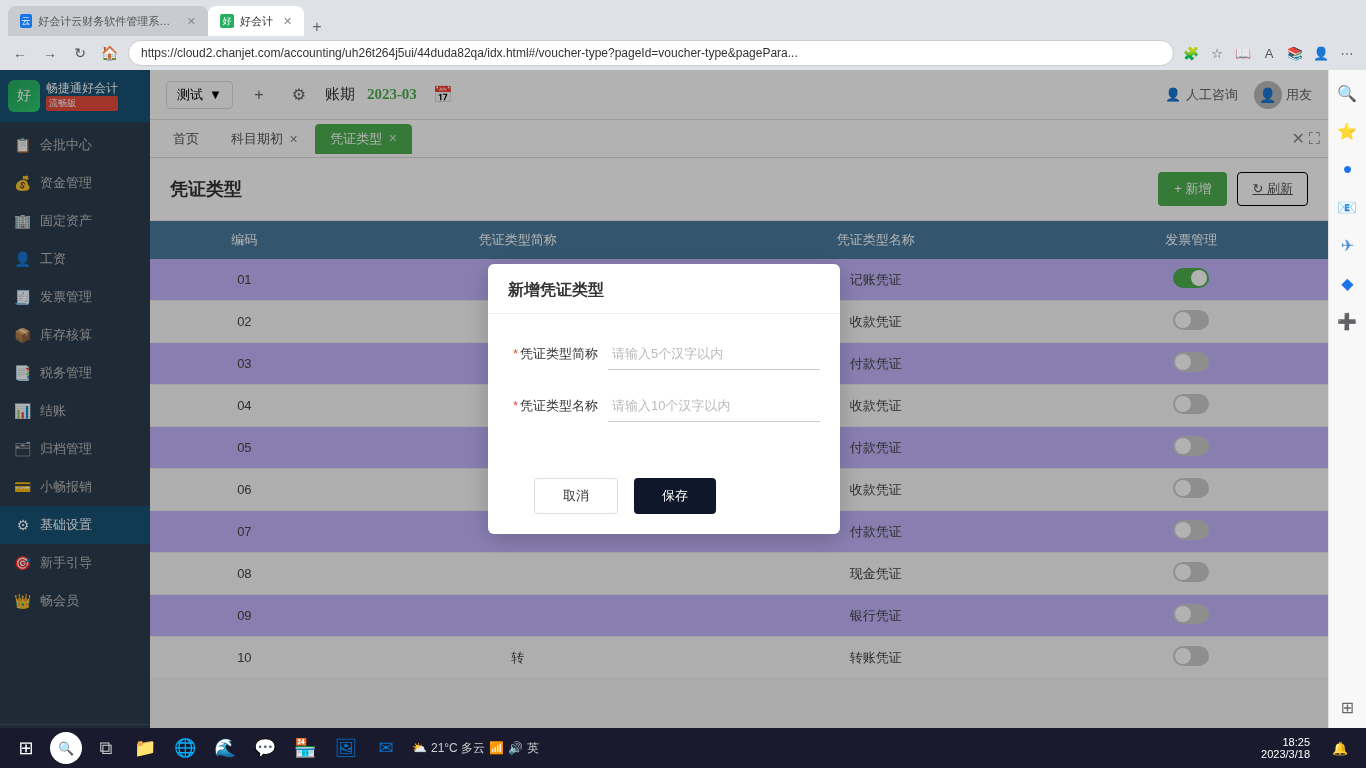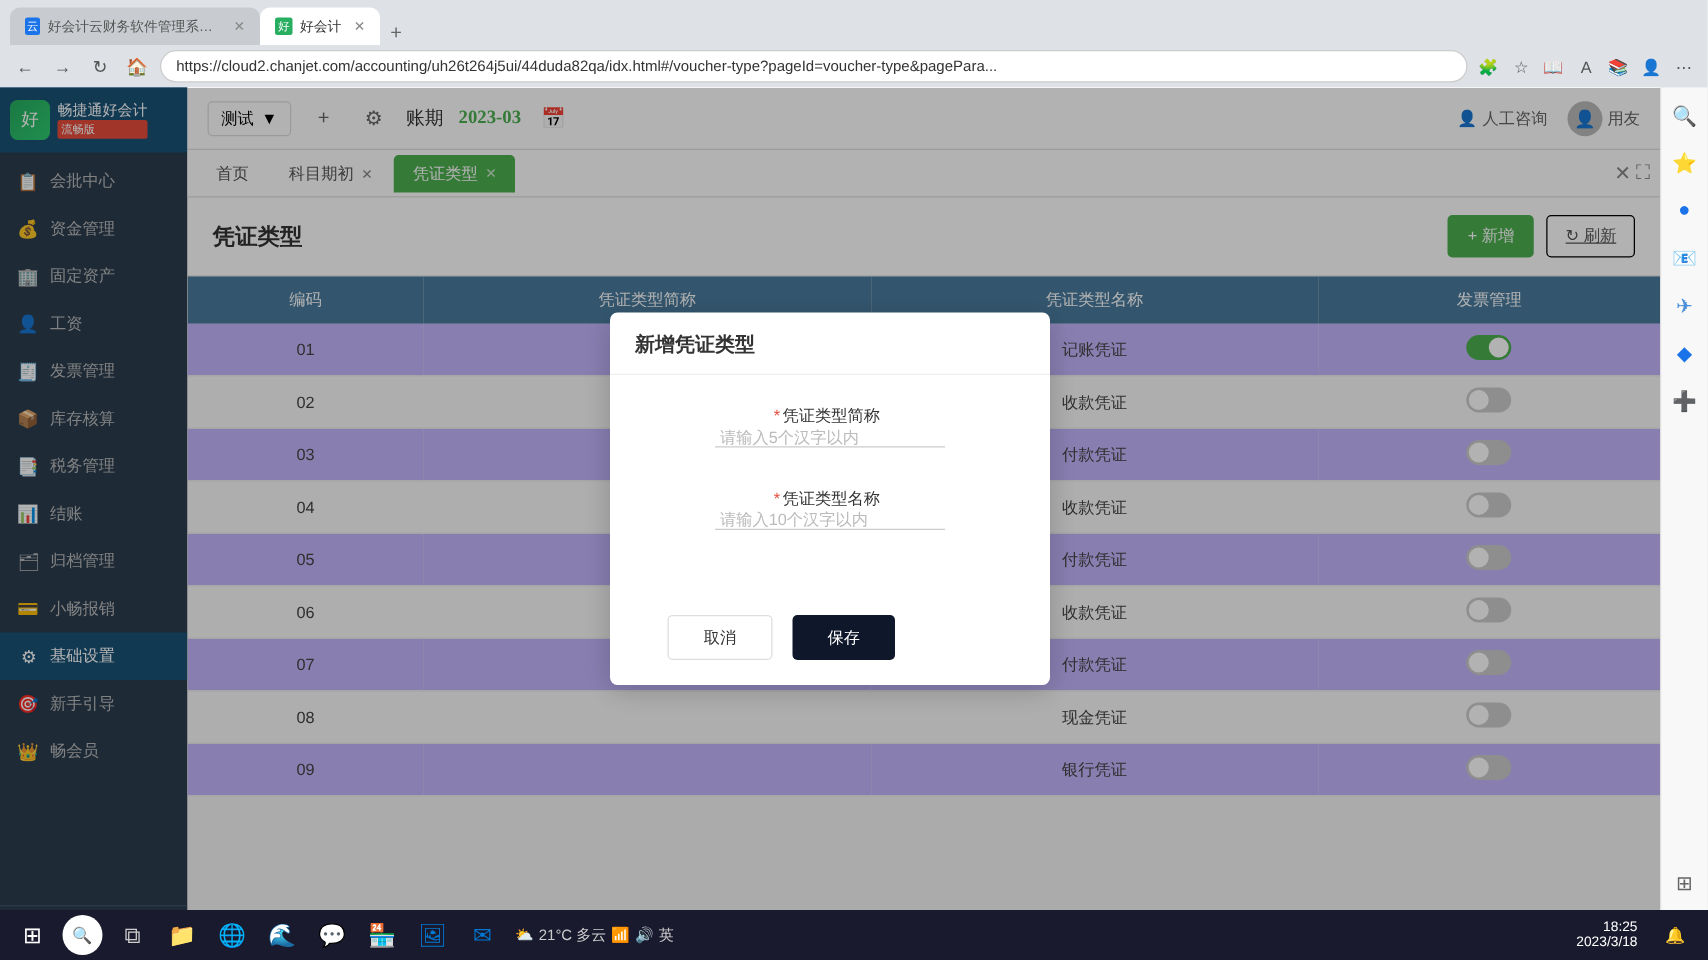--- a/index.html
+++ b/index.html
@@ -82,21 +82,21 @@
 
     
     .right-sidebar { width: 38px; background: #f8f8f8; border-left: 1px solid #e0e0e0; display: flex; flex-direction: column; align-items: center; padding: 8px 0; gap: 8px; }
     .right-sidebar-btn { width: 30px; height: 30px; display: flex; align-items: center; justify-content: center; cursor: pointer; color: #666; font-size: 16px; border-radius: 4px; }
 
     
     .modal-overlay { position: fixed; top: 70px; left: 0; right: 38px; bottom: 40px; background: rgba(0,0,0,0.3); display: flex; align-items: center; justify-content: center; z-index: 1000; }
     .modal { background: white; border-radius: 6px; width: 352px; padding: 0; box-shadow: 0 4px 24px rgba(0,0,0,0.2); }
     .modal-header { padding: 16px 20px 12px; font-size: 16px; font-weight: bold; color: #333; border-bottom: 1px solid #f0f0f0; }
     .modal-body { padding: 24px 20px; }
-    .form-row { display: flex; align-items: center; margin-bottom: 32px; flex-direction: column; }
+    .form-row { display: flex; align-items: center; margin-bottom: 20px; }
     .form-label { width: 90px; text-align: right; color: #333; font-size: 13px; margin-right: 10px; }
     .form-label .required { color: #e74c3c; margin-right: 2px; }
     .form-input { flex: 1; height: 32px; border: none; border-bottom: 1px solid #ccc; outline: none; font-size: 13px; color: #333; padding: 0 4px; }
     .form-input::placeholder { color: #bbb; }
     .modal-footer { display: flex; justify-content: flex-start; gap: 16px; padding: 12px 20px 20px; margin-left: 26px; }
     .btn-cancel { background: white; border: 1px solid #ddd; border-radius: 4px; padding: 8px 28px; font-size: 13px; cursor: pointer; color: #333; }
     .btn-save { background: #0f172a; border: none; border-radius: 4px; padding: 8px 28px; font-size: 13px; cursor: pointer; color: white; }
 
     
     .taskbar { height: 40px; background: #1a1a2e; display: flex; align-items: center; padding: 0 8px; gap: 4px; position: fixed; bottom: 0; width: 1366px; z-index: 2000; }
@@ -343,20 +343,28 @@
       </td>
     </tr>
               <tr>
       <td>09</td>
       <td></td>
       <td>银行凭证</td>
       <td>
         <span class="toggle off"></span>
       </td>
     </tr>
+              <tr>
+      <td>10</td>
+      <td>转</td>
+      <td>转账凭证</td>
+      <td>
+        <span class="toggle off"></span>
+      </td>
+    </tr>
             </tbody>
         </table>
       </div>
     </div>
   </div>
 
   <div class="right-sidebar">
     <div class="right-sidebar-btn">🔍</div>
     <div class="right-sidebar-btn">⭐</div>
     <div class="right-sidebar-btn" style="color:#1a73e8;">●</div>

